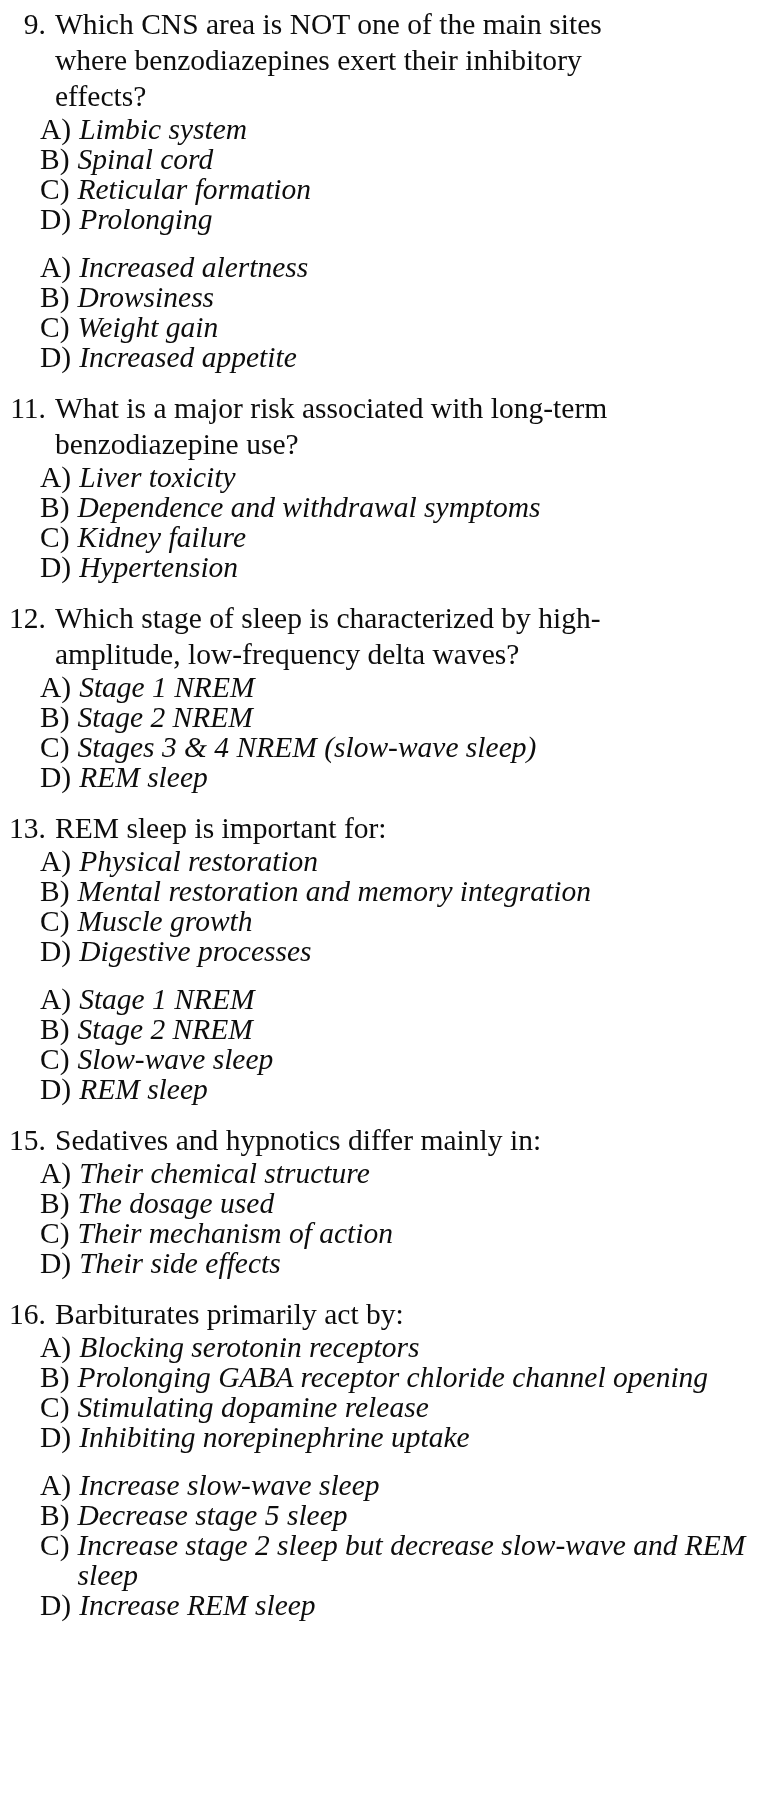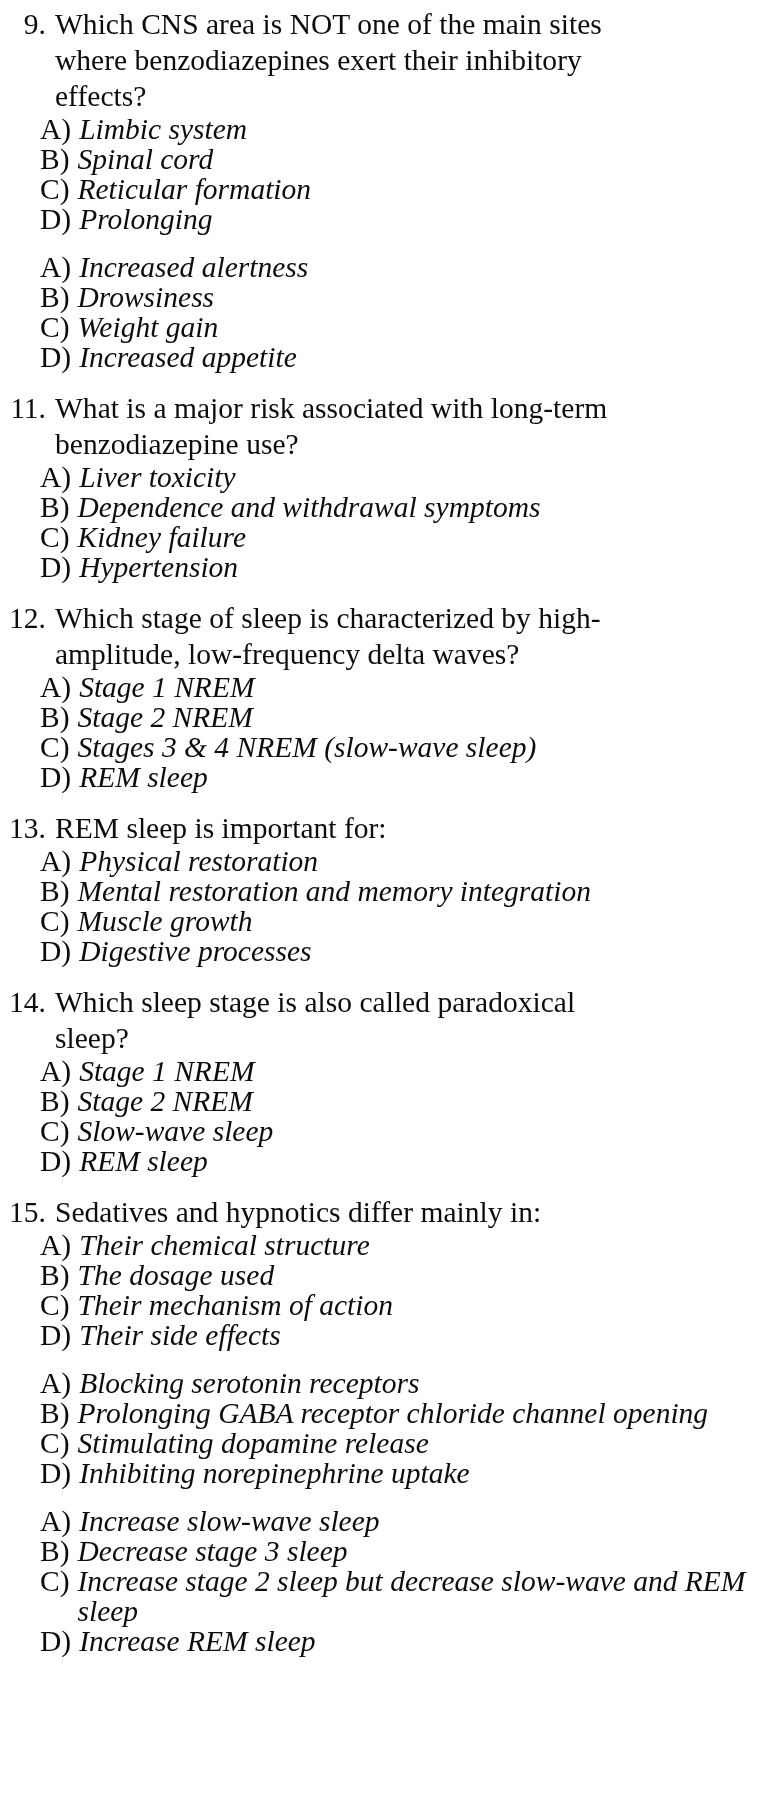--- a/index.html
+++ b/index.html
@@ -204,24 +204,20 @@
             <span class="opt-letter">C)</span>
             <span class="opt-text">Muscle growth</span>
           </li>
           <li class="option-line">
             <span class="opt-letter">D)</span>
             <span class="opt-text">Digestive processes</span>
           </li>
         </ul>
       </li>
       <li class="question-block">
-        <div class="q-line">
-          <span class="q-number">14.</span>
-          <span class="q-text">Which sleep stage is also called paradoxical sleep?</span>
-        </div>
         <ul class="options">
           <li class="option-line">
             <span class="opt-letter">A)</span>
             <span class="opt-text">Stage 1 NREM</span>
           </li>
           <li class="option-line">
             <span class="opt-letter">B)</span>
             <span class="opt-text">Stage 2 NREM</span>
           </li>
           <li class="option-line">
@@ -252,20 +248,24 @@
             <span class="opt-letter">C)</span>
             <span class="opt-text">Their mechanism of action</span>
           </li>
           <li class="option-line">
             <span class="opt-letter">D)</span>
             <span class="opt-text">Their side effects</span>
           </li>
         </ul>
       </li>
       <li class="question-block">
+        <div class="q-line">
+          <span class="q-number">16.</span>
+          <span class="q-text">Barbiturates primarily act by:</span>
+        </div>
         <ul class="options">
           <li class="option-line">
             <span class="opt-letter">A)</span>
             <span class="opt-text">Blocking serotonin receptors</span>
           </li>
           <li class="option-line wide">
             <span class="opt-letter">B)</span>
             <span class="opt-text">Prolonging GABA receptor chloride channel opening</span>
           </li>
           <li class="option-line">
@@ -279,21 +279,21 @@
         </ul>
       </li>
       <li class="question-block">
         <ul class="options">
           <li class="option-line">
             <span class="opt-letter">A)</span>
             <span class="opt-text">Increase slow-wave sleep</span>
           </li>
           <li class="option-line">
             <span class="opt-letter">B)</span>
-            <span class="opt-text">Decrease stage 3 sleep</span>
+            <span class="opt-text">Decrease stage 5 sleep</span>
           </li>
           <li class="option-line wide">
             <span class="opt-letter">C)</span>
             <span class="opt-text">Increase stage 2 sleep but decrease slow-wave and REM sleep</span>
           </li>
           <li class="option-line">
             <span class="opt-letter">D)</span>
             <span class="opt-text">Increase REM sleep</span>
           </li>
         </ul>

